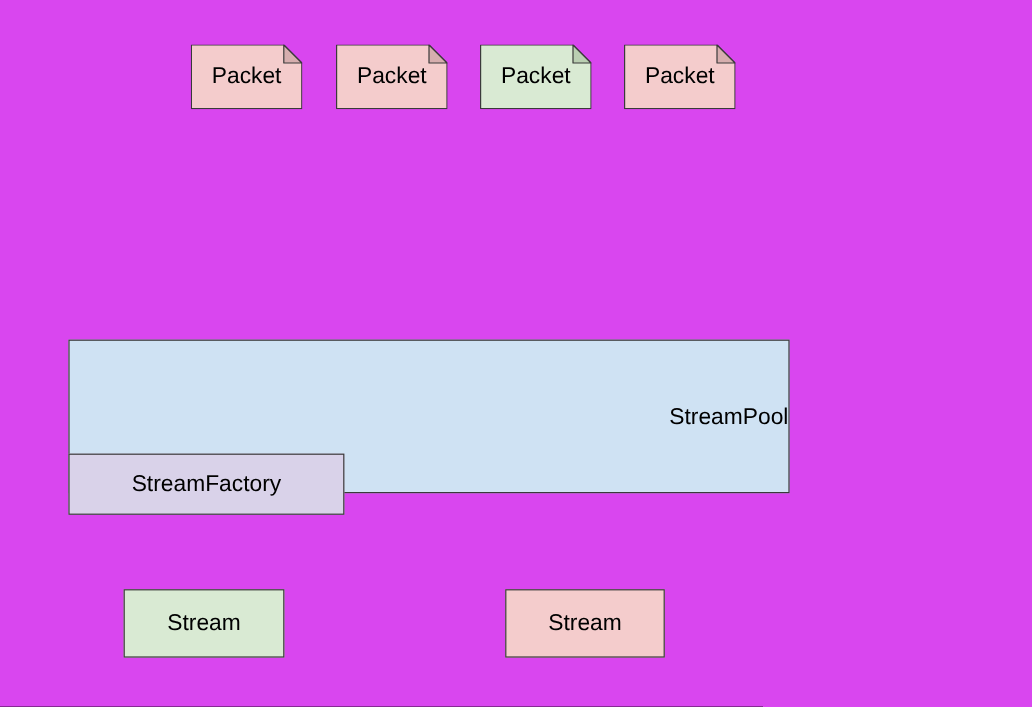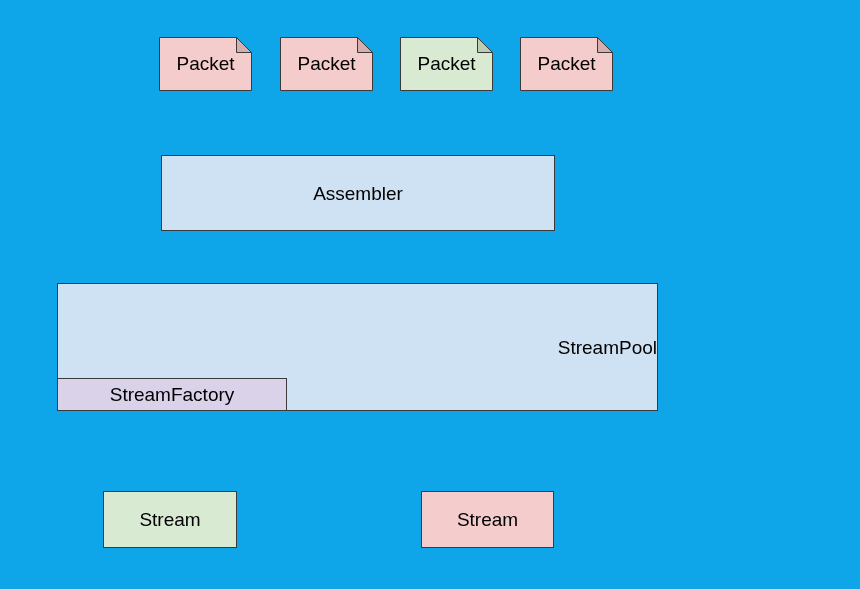--- a/index.html
+++ b/index.html
@@ -53,28 +53,28 @@
     font-size: 19px;
     color: var(--text-color);
   }
   
   #packet-0 { left: 159px; top: 37px; }
   #packet-1 { left: 280px; top: 37px; }
   #packet-2 { left: 400px; top: 37px; }
   #packet-3 { left: 520px; top: 37px; }
   #assembler      { left: 161px; top: 155px; width: 394px; height: 76px; }
   #stream-pool    { left: 57px;  top: 283px; width: 601px; height: 128px; justify-content: flex-end; }
-  #stream-factory { left: 57px;  top: 378px; width: 230px; height: 33px; z-index: 2; }
+  #stream-factory { left: 57px;  top: 378px; width: 230px; height: 51px; z-index: 2; }
   #stream-0 { left: 103px; top: 491px; width: 134px; height: 57px; }
   #stream-1 { left: 421px; top: 491px; width: 133px; height: 57px; }
 </style>
 </head>
 <body>
 
-<div class="canvas" style="background-color: #0ea5e9; padding-left: 28px;">
+<div class="canvas" style="background-color: #d946ef; padding-left: 28px;">
 
   <div class="packet" id="packet-0">
     <svg width="93" height="54" viewBox="0 0 93 54">
       <polygon points="0.5,0.5 77.5,0.5 92.5,15.5 92.5,53.5 0.5,53.5" fill="#f4cccc"></polygon>
       <polygon points="77.5,0.5 77.5,15.5 92.5,15.5" fill="#d6aeae"></polygon>
     </svg>
     <span class="label">Packet</span>
   </div>
 
   <div class="packet" id="packet-1">
@@ -94,23 +94,20 @@
   </div>
 
   <div class="packet" id="packet-3">
     <svg width="93" height="54" viewBox="0 0 93 54">
       <polygon points="0.5,0.5 77.5,0.5 92.5,15.5 92.5,53.5 0.5,53.5" fill="#f4cccc"></polygon>
       <polygon points="77.5,0.5 77.5,15.5 92.5,15.5" fill="#d6aeae"></polygon>
     </svg>
     <span class="label">Packet</span>
   </div>
 
-  <div class="node" id="assembler" style="background-color: rgb(207, 226, 243);">
-    <span>Assembler</span>
-  </div>
 
   <div class="node" id="stream-pool" style="background-color: rgb(207, 226, 243);">
     <span>StreamPool</span>
   </div>
   <div class="node" id="stream-factory" style="background-color: rgb(217, 210, 233);">
     <span>StreamFactory</span>
   </div>
 
   <div class="node" id="stream-0" style="background-color: rgb(217, 234, 211);">
     <span>Stream</span>

